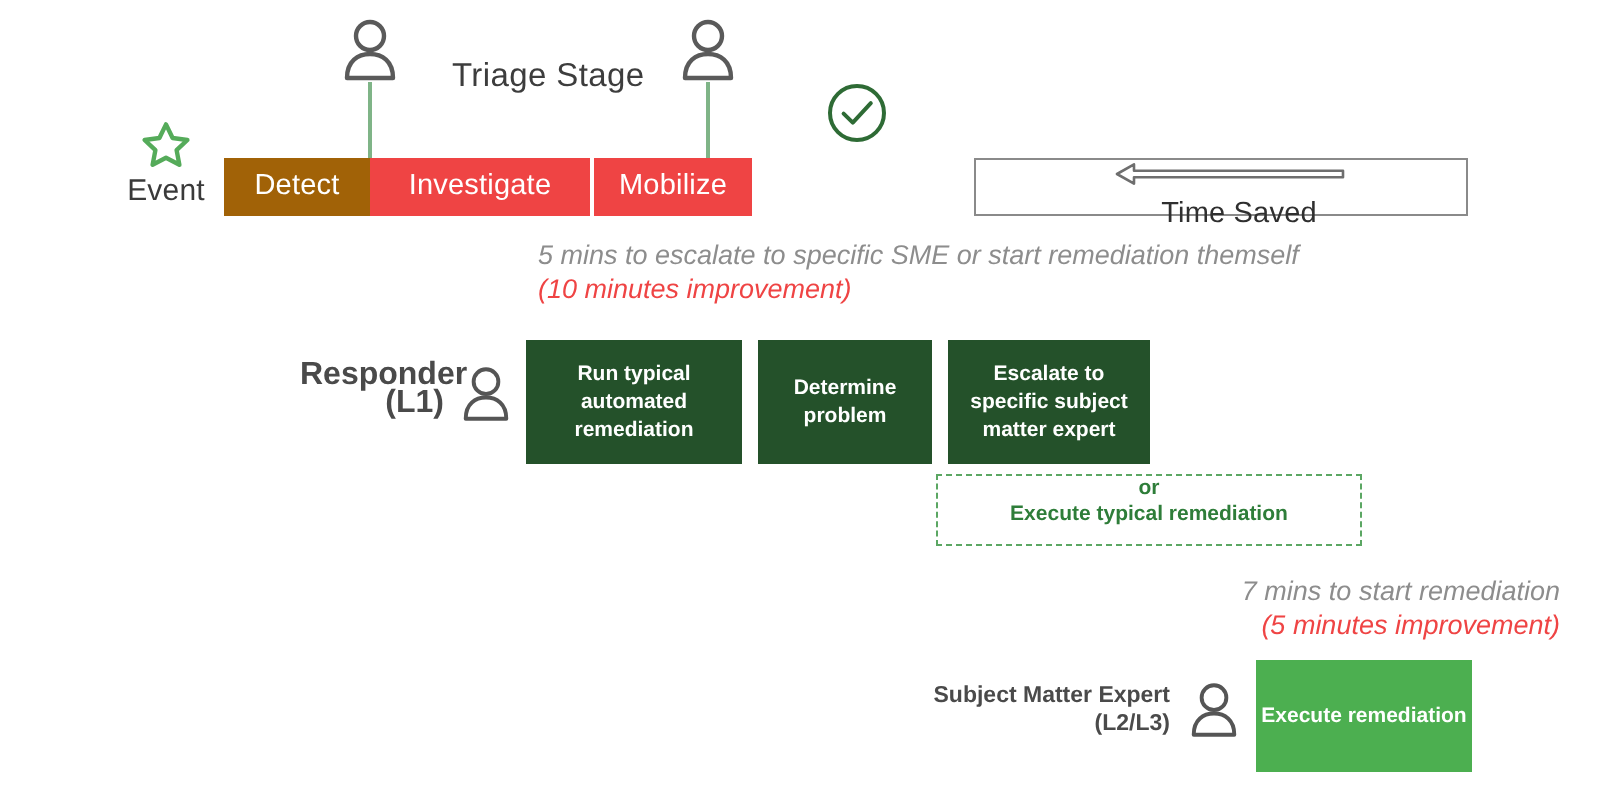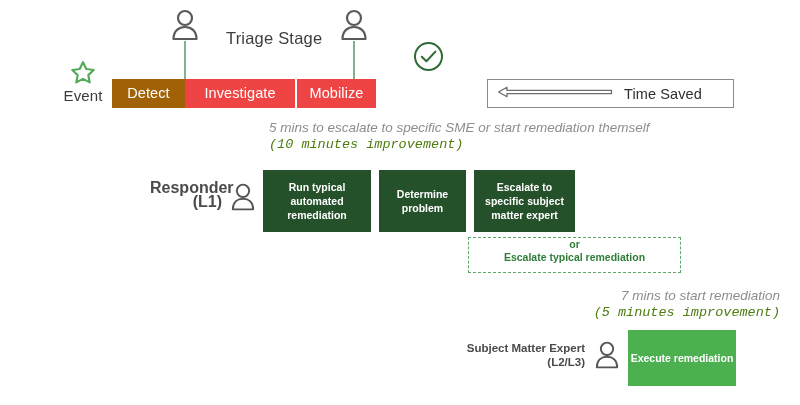--- a/index.html
+++ b/index.html
@@ -64,32 +64,33 @@
   .seg.detect + .seg.dark { border-left: 0; }
 
   #time-saved {
     left: 487px; top: 79px; width: 247px; height: 29px;
     border: 1.5px solid #8a8a8a;
     box-sizing: border-box;
     background: #ffffff;
     display: flex;
     align-items: center;
     padding-left: 8px;
+    flex-direction: column;
   }
   #time-saved .ts-label {
     font-size: 14.5px;
     color: #2f2f2f;
     margin-left: 10px;
     letter-spacing: .1px;
   }
 
   
   .note { font-style: italic; font-size: 13.5px; line-height: 17px; }
   .note .gray  { color: #8d8d8d; display:block; }
-  .note .green { color: #4d7c0f; display:block;font-family:Liberation Mono, monospace; }
+  .note .green { color: #ef4444; display:block; }
 
   #note-top { left: 269px; top: 119px; }
   #note-bottom { left: 520px; top: 287px; width: 260px; text-align: right; }
 
   
   #responder-label {
     left: 150px; top: 181px; width: 72px;
     text-align: right;
     font-size: 16px;
     font-weight: bold;
@@ -210,21 +211,21 @@
   </svg>
 </div>
 
 <div class="abs proc-box dark" id="box-run">Run typical automated remediation</div>
 <div class="abs proc-box dark" id="box-determine">Determine problem</div>
 <div class="abs proc-box dark" id="box-escalate">Escalate to specific subject matter expert</div>
 
 <div class="abs" id="or-box">
   <div>
     <div>or</div>
-    <div>Escalate typical remediation</div>
+    <div>Execute typical remediation</div>
   </div>
 </div>
 
 <div class="abs note" id="note-bottom">
   <span class="gray">7 mins to start remediation</span>
   <span class="green">(5 minutes improvement)</span>
 </div>
 
 <div class="abs" id="sme-label">
   <div>Subject Matter Expert</div>

